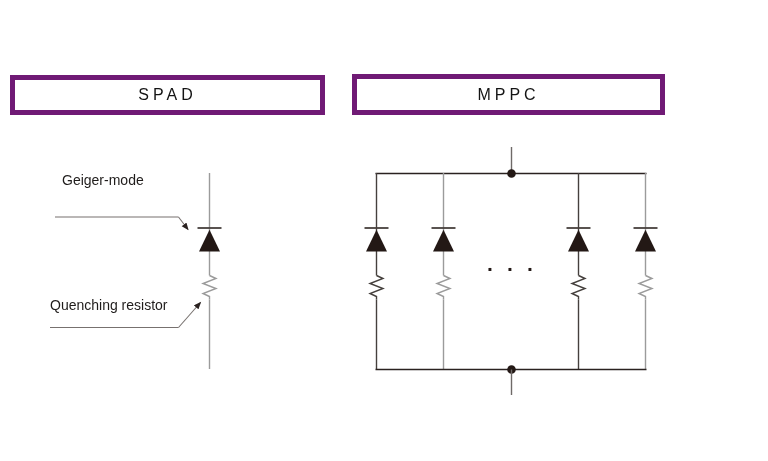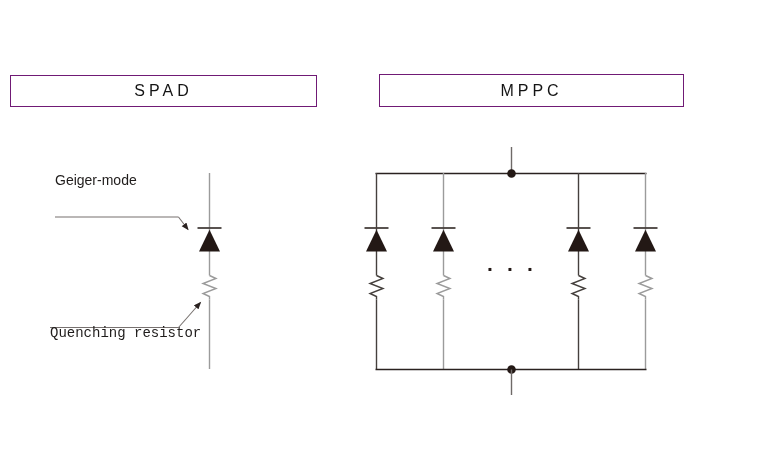--- a/index.html
+++ b/index.html
@@ -15,31 +15,31 @@
   .tri    { fill:#231815; stroke:none; }
   .rail   { stroke:#2a2220; stroke-width:1.7; fill:none; }
   .stub   { stroke:#6f6a68; stroke-width:1.4; fill:none; }
   .leader { stroke:#77716f; stroke-width:1.1; fill:none; }
   .use-gray { stroke:#9b9b9b; }
   .use-dark { stroke:#45403d; }
   .dot    { fill:#231815; stroke:none; }
 
   
   .hdr {
-    position:absolute; border:1px solid #701a75; background:#ffffff;
+    position:absolute; border:5px solid #701a75; background:#ffffff;
     display:flex; align-items:center; justify-content:center;
     font-size:16px; letter-spacing:4px; color:#141414;
   }
   .spad-hdr { left:10px;  top:75px; width:305px; height:30px; }
-  .mppc-hdr { left:379px; top:74px; width:303px; height:31px;justify-content:center; }
+  .mppc-hdr { left:352px; top:74px; width:303px; height:31px;justify-content:center; }
 
   
   .lbl { position:absolute; color:#1f1c1b; font-size:14px; line-height:18px; white-space:nowrap; }
-  .lbl-geiger { left:55px; top:171px; }
-  .lbl-quench { left:50px; top:324px;font-family:Liberation Mono, monospace; }
+  .lbl-geiger { left:62px; top:171px; }
+  .lbl-quench { left:50px; top:296px; }
 
   .dots {
     position:absolute; left:487px; top:258px;
     font-size:21px; font-weight:bold; letter-spacing:13px;
     color:#231815; line-height:21px;
   }
 </style>
 </head>
 <body>
 

